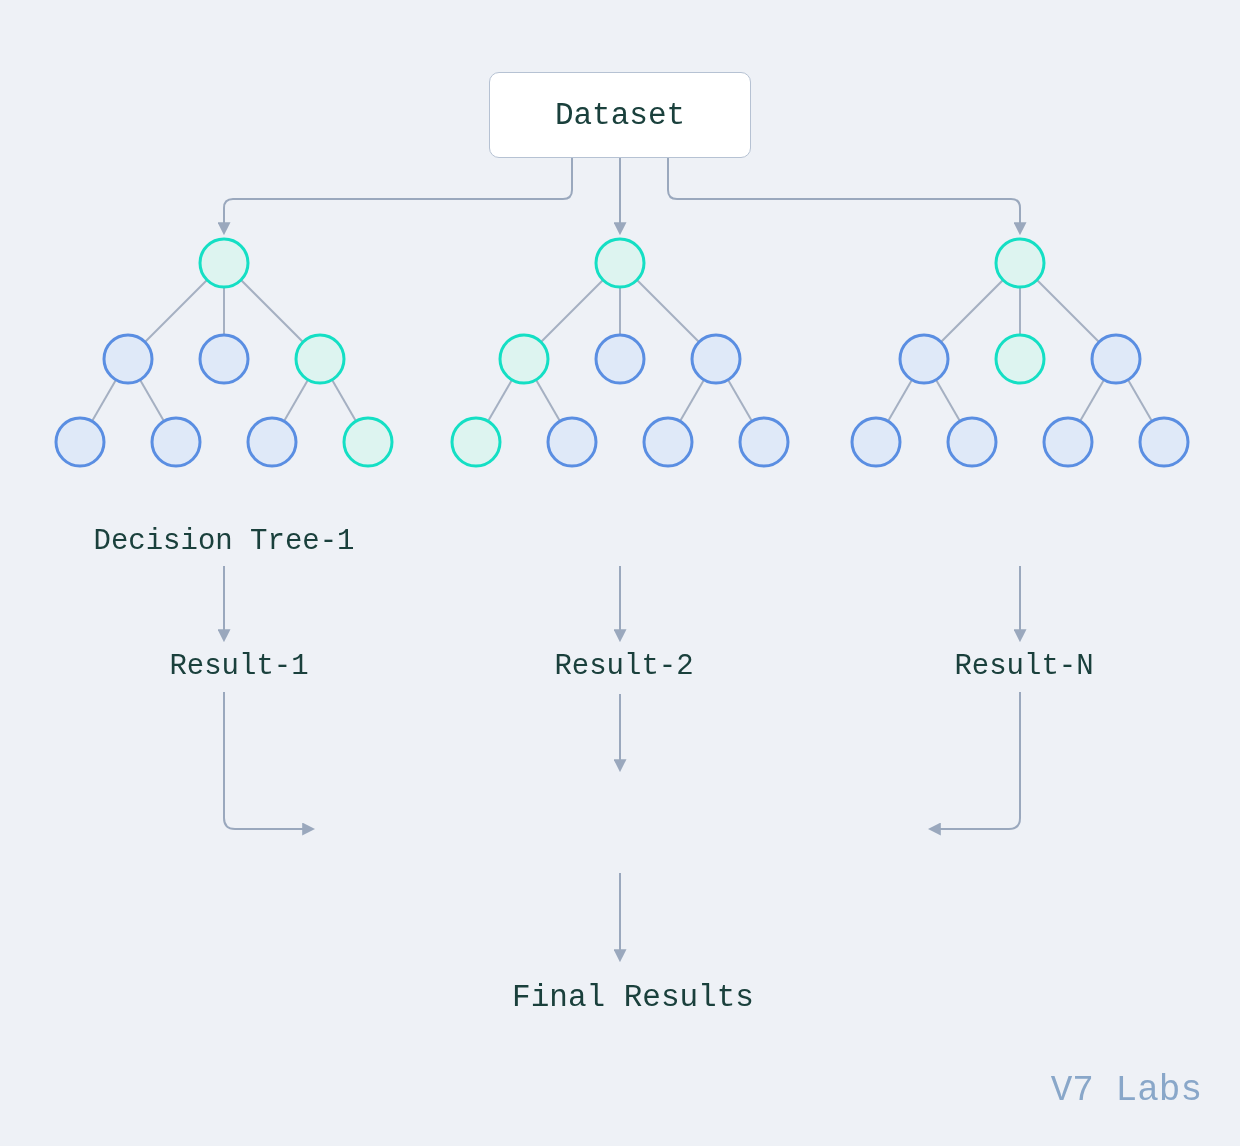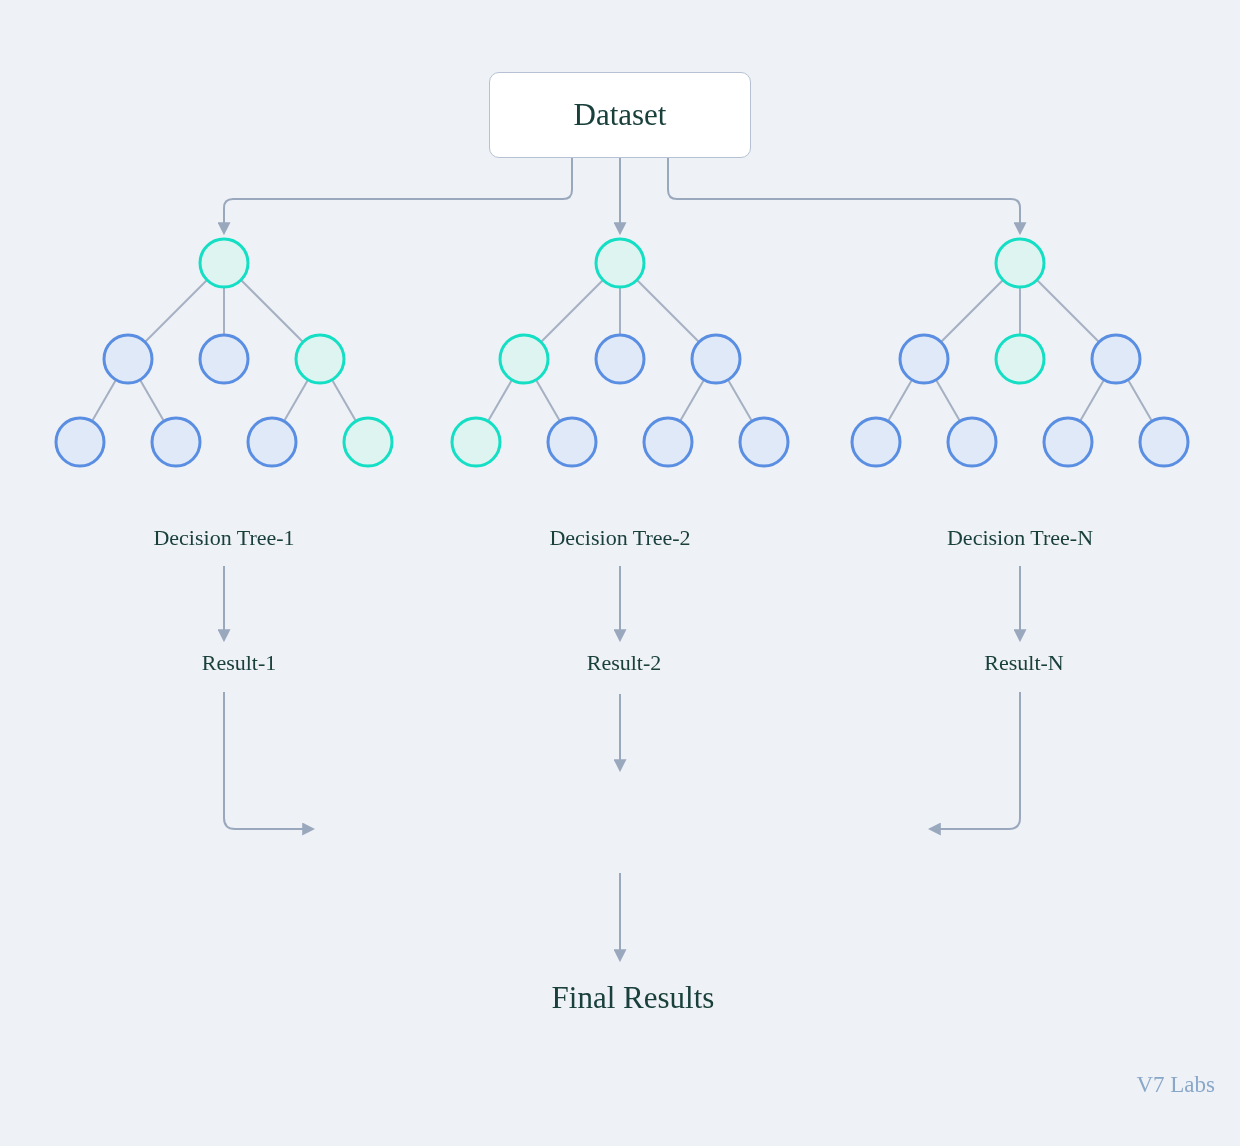--- a/index.html
+++ b/index.html
@@ -11,49 +11,49 @@
     --connector:#9aa8bd;
     --box-border:#b6c2d3;
     --box-fill:#ffffff;
     --text-dark:#1a403c;
     --watermark-color:#89a7c9;
     --bg:#eef1f6;
   }
   html,body{margin:0;padding:0;background:var(--bg);}
   .canvas{
     position:relative;width:1240px;height:1146px;background:var(--bg);
-    font-family:Liberation Serif, serif;overflow:hidden;
+    font-family:Liberation Mono, monospace;overflow:hidden;
   }
   .canvas svg{position:absolute;left:0;top:0;}
   .connector{fill:none;stroke:var(--connector);stroke-width:2;}
   .arrow-head{fill:var(--connector);}
   .tree-edge{stroke:var(--tree-edge);stroke-width:2;}
   .node{stroke-width:3;}
   .node.blue{fill:var(--node-blue-fill);stroke:var(--node-blue-border);}
   .node.teal{fill:var(--node-teal-fill);stroke:var(--node-teal-border);}
   .box{
     position:absolute;background:var(--box-fill);
     border:1.5px solid var(--box-border);border-radius:10px;
     display:flex;align-items:center;justify-content:center;
     color:var(--text-dark);font-size:31px;font-weight:500;
     box-sizing:border-box;
   }
   .dataset-box{left:489px;top:72px;width:262px;height:86px;}
   .aggregator-box{left:322px;top:787px;width:597px;height:86px;}
   .label{
     position:absolute;transform:translateX(-50%);
-    color:var(--text-dark);font-size:22px;font-weight:500;
+    color:var(--text-dark);font-size:29px;font-weight:500;
     white-space:nowrap;line-height:1;
   }
   .tree-label{top:527px;}
   .result-label{top:652px;}
   .final-label{top:982px;font-size:31px;}
   .watermark{
-    position:absolute;right:25px;top:1073px;
-    color:var(--watermark-color);font-size:23px;font-weight:400;line-height:1;
+    position:absolute;right:38px;top:1073px;
+    color:var(--watermark-color);font-size:36px;font-weight:400;line-height:1;
   }
 </style>
 </head>
 <body>
 
 <div class="canvas">
 
   <svg width="1240" height="1146" viewBox="0 0 1240 1146">
     <defs>
       <marker id="arrow" viewBox="0 0 12 12" refX="10" refY="6" markerWidth="13" markerHeight="13" markerUnits="userSpaceOnUse" orient="auto">
@@ -126,22 +126,20 @@
         <circle cx="1068" cy="442" r="24" class="node blue"></circle>
         <circle cx="1164" cy="442" r="24" class="node blue"></circle>
       </g>
   </svg>
 
   <div class="box dataset-box">
     <span>Dataset</span>
   </div>
 
   <div class="label tree-label" style="left:224px;">Decision Tree-1</div>
-  <div class="label tree-label" style="left:620px;">Decision Tree-2</div>
-  <div class="label tree-label" style="left:1020px;">Decision Tree-N</div>
 
   <div class="label result-label" style="left:228px;margin-left:11px;">Result-1</div>
   <div class="label result-label" style="left:624px;">Result-2</div>
   <div class="label result-label" style="left:1024px;">Result-N</div>
 
 
   <div class="label final-label" style="left:633px;">Final Results</div>
 
   <div class="watermark">V7 Labs</div>
 </div>

